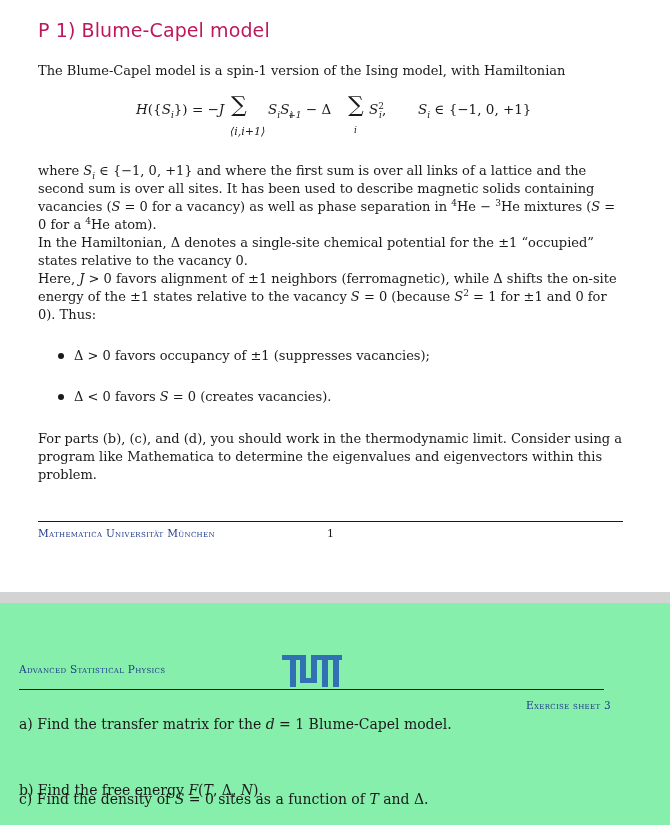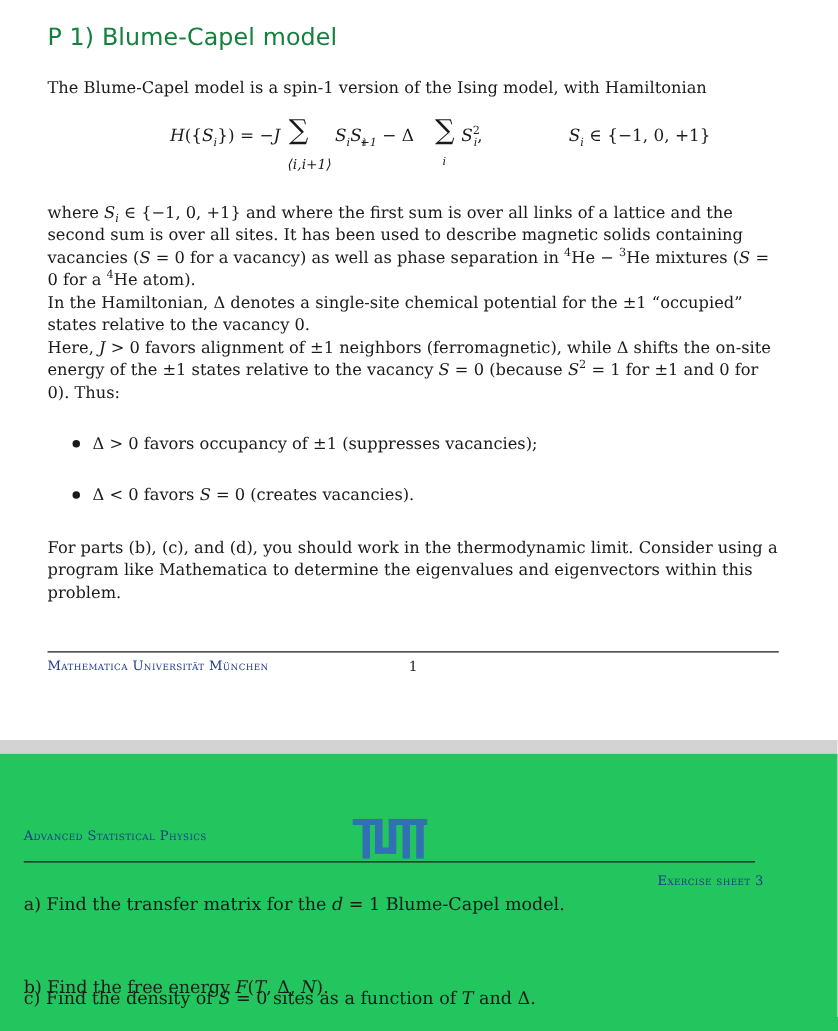--- a/index.html
+++ b/index.html
@@ -1,23 +1,23 @@
 <!DOCTYPE html>
 <html><head>
 <meta charset="utf-8">
 <style>
   html, body { margin:0; padding:0; }
   body { width:670px; height:825px; background:#ffffff; position:relative; overflow:hidden;
          font-family:"DejaVu Serif", serif; color:#1a1a1a; }
   .page1 { position:absolute; left:0; top:0; width:670px; height:592px; background:#fff; }
   .gap { position:absolute; left:0; top:592px; width:670px; height:11px; background:#d3d3d3; }
-  .page2 { position:absolute; left:0; top:603px; width:670px; height:222px; background:#22c55e; }
+  .page2 { position:absolute; left:0; top:603px; width:670px; height:222px; background:#86efac; }
 
   .title { position:absolute; left:38px; top:19px; font-family:"DejaVu Sans", sans-serif;
-           font-size:19px; font-weight:normal; color:#15803d; letter-spacing:0.1px; }
+           font-size:19px; font-weight:normal; color:#be185d; letter-spacing:0.1px; }
   .para { position:absolute; left:38px; width:585px; font-size:13px; line-height:18px; color:#1a1a1a; }
   .para p { margin:0; }
   sup { font-size:9px; line-height:0; vertical-align:super; }
   sub { font-size:9px; line-height:0; vertical-align:sub; }
 
   .eq { position:absolute; left:136px; top:98px; font-size:13.5px; height:44px; width:400px; }
   .eq .lhs { position:absolute; left:0; top:3px; white-space:nowrap; }
   .eq .sum1 { position:absolute; left:95px; top:-6px; font-size:22px; }
   .eq .sub1 { position:absolute; left:94px; top:27px; font-size:11px; font-style:italic; }
   .eq .mid { position:absolute; left:132px; top:3px; white-space:nowrap; }
@@ -55,21 +55,21 @@
   </div>
 
   <div class="eq">
     <span class="lhs"><i>H</i>({<i>S<sub>i</sub></i>}) = −<i>J</i></span>
     <span class="sum1">∑</span>
     <span class="sub1">⟨i,i+1⟩</span>
     <span class="mid"><i>S<sub>i</sub>S<sub>i</sub></i><sub style="font-style:italic;margin-left:-4px">+1</sub> − Δ</span>
     <span class="sum2">∑</span>
     <span class="sub2">i</span>
     <span class="tail"><i>S</i><sup>2</sup><sub style="margin-left:-5px"><i>i</i></sub>,</span>
-    <span class="cond" style="left:282px;margin-left:37px;"><i>S<sub>i</sub></i> ∈ {−1, 0, +1}</span>
+    <span class="cond" style="left:282px;"><i>S<sub>i</sub></i> ∈ {−1, 0, +1}</span>
   </div>
 
   <div class="para" style="top:162px;">
     <p>where <i>S<sub>i</sub></i> ∈ {−1, 0, +1} and where the first sum is over all links of a lattice and the second sum is over all sites. It has been used to describe magnetic solids containing vacancies (<i>S</i> = 0 for a vacancy) as well as phase separation in <sup>4</sup>He − <sup>3</sup>He mixtures (<i>S</i> = 0 for a <sup>4</sup>He atom).</p>
     <p>In the Hamiltonian, Δ denotes a single-site chemical potential for the ±1 “occupied” states relative to the vacancy 0.</p>
     <p>Here, <i>J</i> &gt; 0 favors alignment of ±1 neighbors (ferromagnetic), while Δ shifts the on-site energy of the ±1 states relative to the vacancy <i>S</i> = 0 (because <i>S</i><sup>2</sup> = 1 for ±1 and 0 for 0). Thus:</p>
   </div>
 
   <div class="bullets">
     <div class="bullet" style="top:348px;"><span class="dot"></span>Δ &gt; 0 favors occupancy of ±1 (suppresses vacancies);</div>

